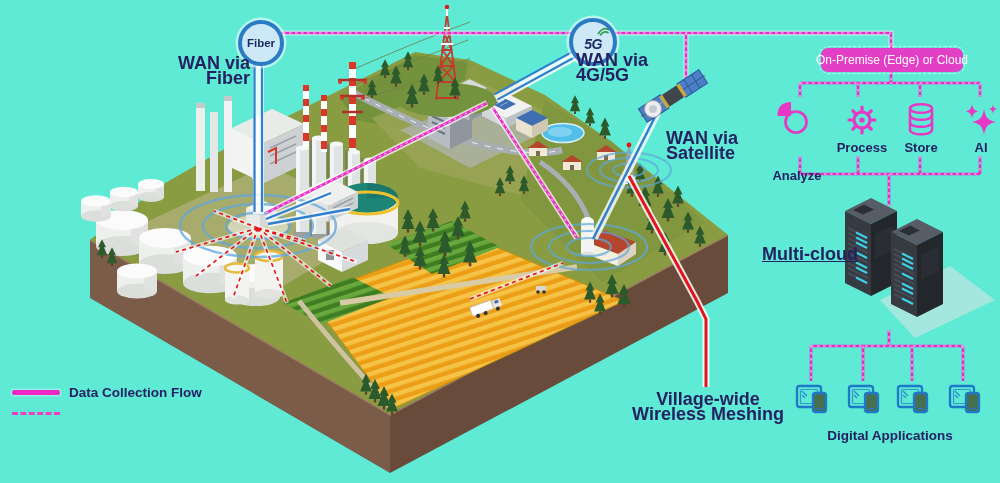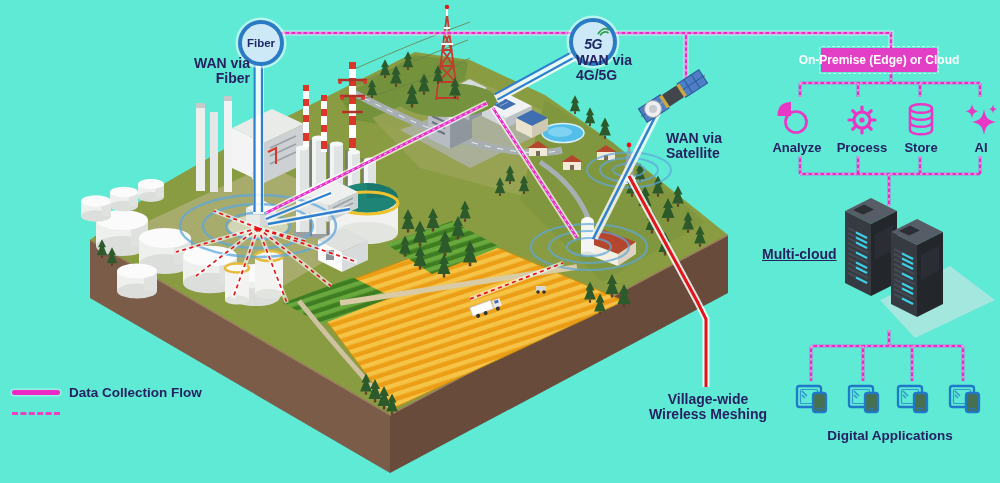--- a/index.html
+++ b/index.html
@@ -1,29 +1,29 @@
 <!DOCTYPE html>
 <html><head>
 <meta charset="utf-8">
 <style>
   html,body{margin:0;padding:0;background:#477050;}
   .stage{position:relative;width:1000px;height:483px;background:#5eead4;overflow:hidden;
          font-family:"Liberation Sans",sans-serif;}
   .scene{position:absolute;left:0;top:0;width:1000px;height:483px;}
-  .lbl{position:absolute;color:#262262;font-weight:bold;font-size:14px;line-height:15px;white-space:nowrap;}
+  .lbl{position:absolute;color:#262262;font-weight:bold;font-size:18px;line-height:15px;white-space:nowrap;}
   .lbl .l2{display:block;}
   .badge{position:absolute;border-radius:50%;background:#cde9f7;border:4px solid #2b7bc4;
          box-shadow:0 0 0 2.5px rgba(255,255,255,.55);display:flex;align-items:center;justify-content:center;
          color:#1e2a66;font-weight:bold;}
   .badge-fiber{left:238px;top:20px;width:38px;height:38px;font-size:11.5px;}
   .badge-5g{left:569px;top:18px;width:40px;height:40px;font-size:14px;}
   .badge-5g .g5{font-style:italic;letter-spacing:-.5px;margin-top:4px;}
   .badge-5g svg{position:absolute;right:3px;top:4px;}
-  .pill{position:absolute;left:821px;top:48px;width:116px;height:24px;background:#e33fc6;color:#fff;
-        font-size:12px;font-weight:bold;border-radius:1px;display:flex;align-items:center;justify-content:center;
+  .pill{position:absolute;left:821px;top:48px;width:142px;height:24px;background:#e33fc6;color:#fff;
+        font-size:12px;font-weight:normal;border-radius:7px;display:flex;align-items:center;justify-content:center;
         outline:1.5px dashed rgba(255,255,255,.65);outline-offset:1px;white-space:nowrap;}
   .stage-lbl{position:absolute;top:140px;width:80px;text-align:center;color:#262262;font-weight:bold;font-size:13px;}
   .legend{position:absolute;left:12px;top:385px;}
   .legend-row{display:flex;align-items:center;margin-bottom:7px;}
   .legend-line{width:48px;height:4.5px;border-radius:2px;margin-right:9px;flex:0 0 auto;
                box-shadow:0 0 0 1.5px rgba(255,255,255,.35);}
   .solid-blue{background:#2478cb;}
   .solid-magenta{background:#ee28c5;}
   .dashed-pink{height:0;background:none;box-shadow:none;border-top:3.5px dashed #ee3fc0;border-radius:0;}
   .legend-text{color:#262262;font-weight:bold;font-size:13.5px;white-space:nowrap;}
@@ -499,21 +499,21 @@
 
 <div class="lbl center" style="left:628px;top:392px;width:160px;text-align:center;">
   <span>Village-wide</span>
   <span class="l2">Wireless Meshing</span>
 </div>
 
 <div class="pill">
   <span>On-Premise (Edge) or Cloud</span>
 </div>
 
-<div class="stage-lbl" style="left:757px;">Analyze</div>
+<div class="stage-lbl" style="left:757px;margin-top:28px;">Analyze</div>
 <div class="stage-lbl" style="left:822px;">Process</div>
 <div class="stage-lbl" style="left:881px;">Store</div>
 <div class="stage-lbl" style="left:941px;">AI</div>
 
 <div class="lbl" style="left:762px;top:247px;text-decoration:underline;">Multi-cloud</div>
 
 <div class="lbl center" style="left:809px;top:428px;width:162px;font-size:13.5px;">Digital Applications</div>
 
 <div class="legend">
   <div class="legend-row">

